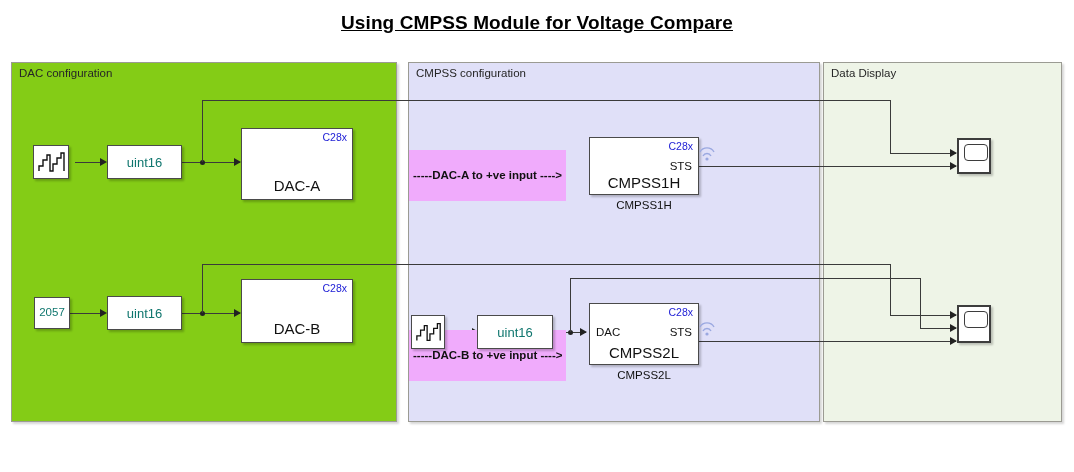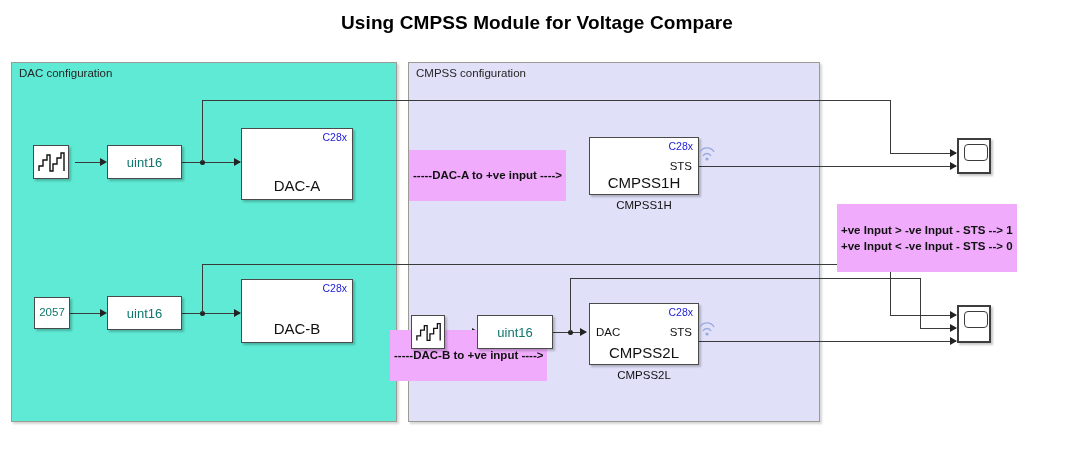--- a/index.html
+++ b/index.html
@@ -6,38 +6,38 @@
   body{
     width:1074px;height:472px;position:relative;overflow:hidden;
     font-family:"Liberation Sans", sans-serif;
     -webkit-font-smoothing:antialiased;
   }
   .canvas{position:absolute;left:0;top:0;width:1074px;height:472px;}
 
   
   .title{
     position:absolute;left:0;top:12px;width:1074px;text-align:center;
-    font-size:19px;font-weight:bold;color:#000;letter-spacing:.1px;
+    font-size:19px;font-weight:bold;color:#000;letter-spacing:.1px;text-decoration:underline;
   }
   .copyright{
     position:absolute;left:0;top:442px;width:1074px;text-align:center;
     font-size:12px;color:#2b2b2b;
   }
 
   
   .panel{
     position:absolute;box-sizing:border-box;
     border:1px solid #9b9b93;
     box-shadow:2px 2px 2px rgba(0,0,0,.16);
   }
   .panel-label{
     position:absolute;left:7px;top:4px;font-size:11.5px;color:#262626;
     white-space:nowrap;
   }
-  .p-dac{left:11px;top:62px;width:386px;height:360px;background:#5eead4;}
+  .p-dac{left:11px;top:62px;width:386px;height:360px;background:#84cc16;}
   .p-cmpss{left:408px;top:62px;width:412px;height:360px;background:#e0e0f8;}
   .p-data{left:823px;top:62px;width:239px;height:360px;background:#eef4e7;}
 
   
   .wire{position:absolute;background:#3a3a3a;}
   .wh{height:1px;}
   .wv{width:1px;}
   .dot{position:absolute;width:5px;height:5px;border-radius:50%;background:#222;}
   .arrow{
     position:absolute;width:0;height:0;
@@ -97,20 +97,23 @@
 <div class="canvas">
 
   <div class="title">Using CMPSS Module for Voltage Compare</div>
 
   <div class="panel p-dac">
     <span class="panel-label">DAC configuration</span>
   </div>
   <div class="panel p-cmpss">
     <span class="panel-label">CMPSS configuration</span>
   </div>
+  <div class="panel p-data">
+    <span class="panel-label">Data Display</span>
+  </div>
 
   <div class="wire wh" style="left:75px;top:162px;width:27px;"></div>
   <div class="arrow" style="left:100px;top:158px;"></div>
 
   <div class="wire wh" style="left:182px;top:162px;width:58px;"></div>
   <div class="dot" style="left:200px;top:160px;"></div>
   <div class="arrow" style="left:234px;top:158px;"></div>
 
   <div class="wire wv" style="left:202px;top:100px;height:62px;"></div>
   <div class="wire wh" style="left:202px;top:100px;width:688px;"></div>
@@ -180,36 +183,35 @@
       <path d="M6,12 A4.5,4.5 0 0 1 14,12" fill="none" stroke="#9aa8e0" stroke-width="1.4"></path>
       <circle cx="10" cy="15" r="1.6" fill="#9aa8e0"></circle>
     </svg>
   </span>
   <div class="blk-name-out" style="left:589px;top:199px;width:110px;">CMPSS1H</div>
 
   <div class="scope" style="left:957px;top:138px;width:34px;height:36px;">
     <div class="scope-screen"></div>
   </div>
 
-  <div class="anno" style="left:837px;top:204px;line-height:16px;"><span>+ve Input &gt; -ve Input - STS --&gt; 1</span><br><span>+ve Input &lt; -ve Input - STS --&gt; 0</span></div>
 
   <div class="blk" style="left:34px;top:297px;width:36px;height:32px;">
     <span class="blk-txt" style="top:8px;font-size:11.5px;">2057</span>
   </div>
 
   <div class="blk" style="left:107px;top:296px;width:75px;height:34px;">
     <span class="blk-txt" style="top:9px;">uint16</span>
   </div>
 
   <div class="blk" style="left:241px;top:279px;width:112px;height:64px;">
     <span class="c28x">C28x</span>
     <span class="blk-name-in" style="bottom:5px;">DAC-B</span>
   </div>
 
-  <div class="anno" style="left:390px;top:298px;margin-top:32px;">-----DAC-B to +ve input ----&gt;</div>
+  <div class="anno" style="left:409px;top:298px;margin-top:32px;">-----DAC-B to +ve input ----&gt;</div>
 
   <div class="srcblk" style="left:411px;top:315px;width:34px;height:34px;">
     <span>
       <svg width="28" height="28" viewBox="0 0 30 28">
         <polyline points="2,22 2,17 6,17 6,11 10,11 10,6 13,6 13,22 16,22 16,15 20,15 20,9 24,9 24,4 27,4 27,22" fill="none" stroke="#111" stroke-width="1.4"></polyline>
       </svg>
     </span>
   </div>
 
   <div class="blk" style="left:477px;top:315px;width:76px;height:34px;">

